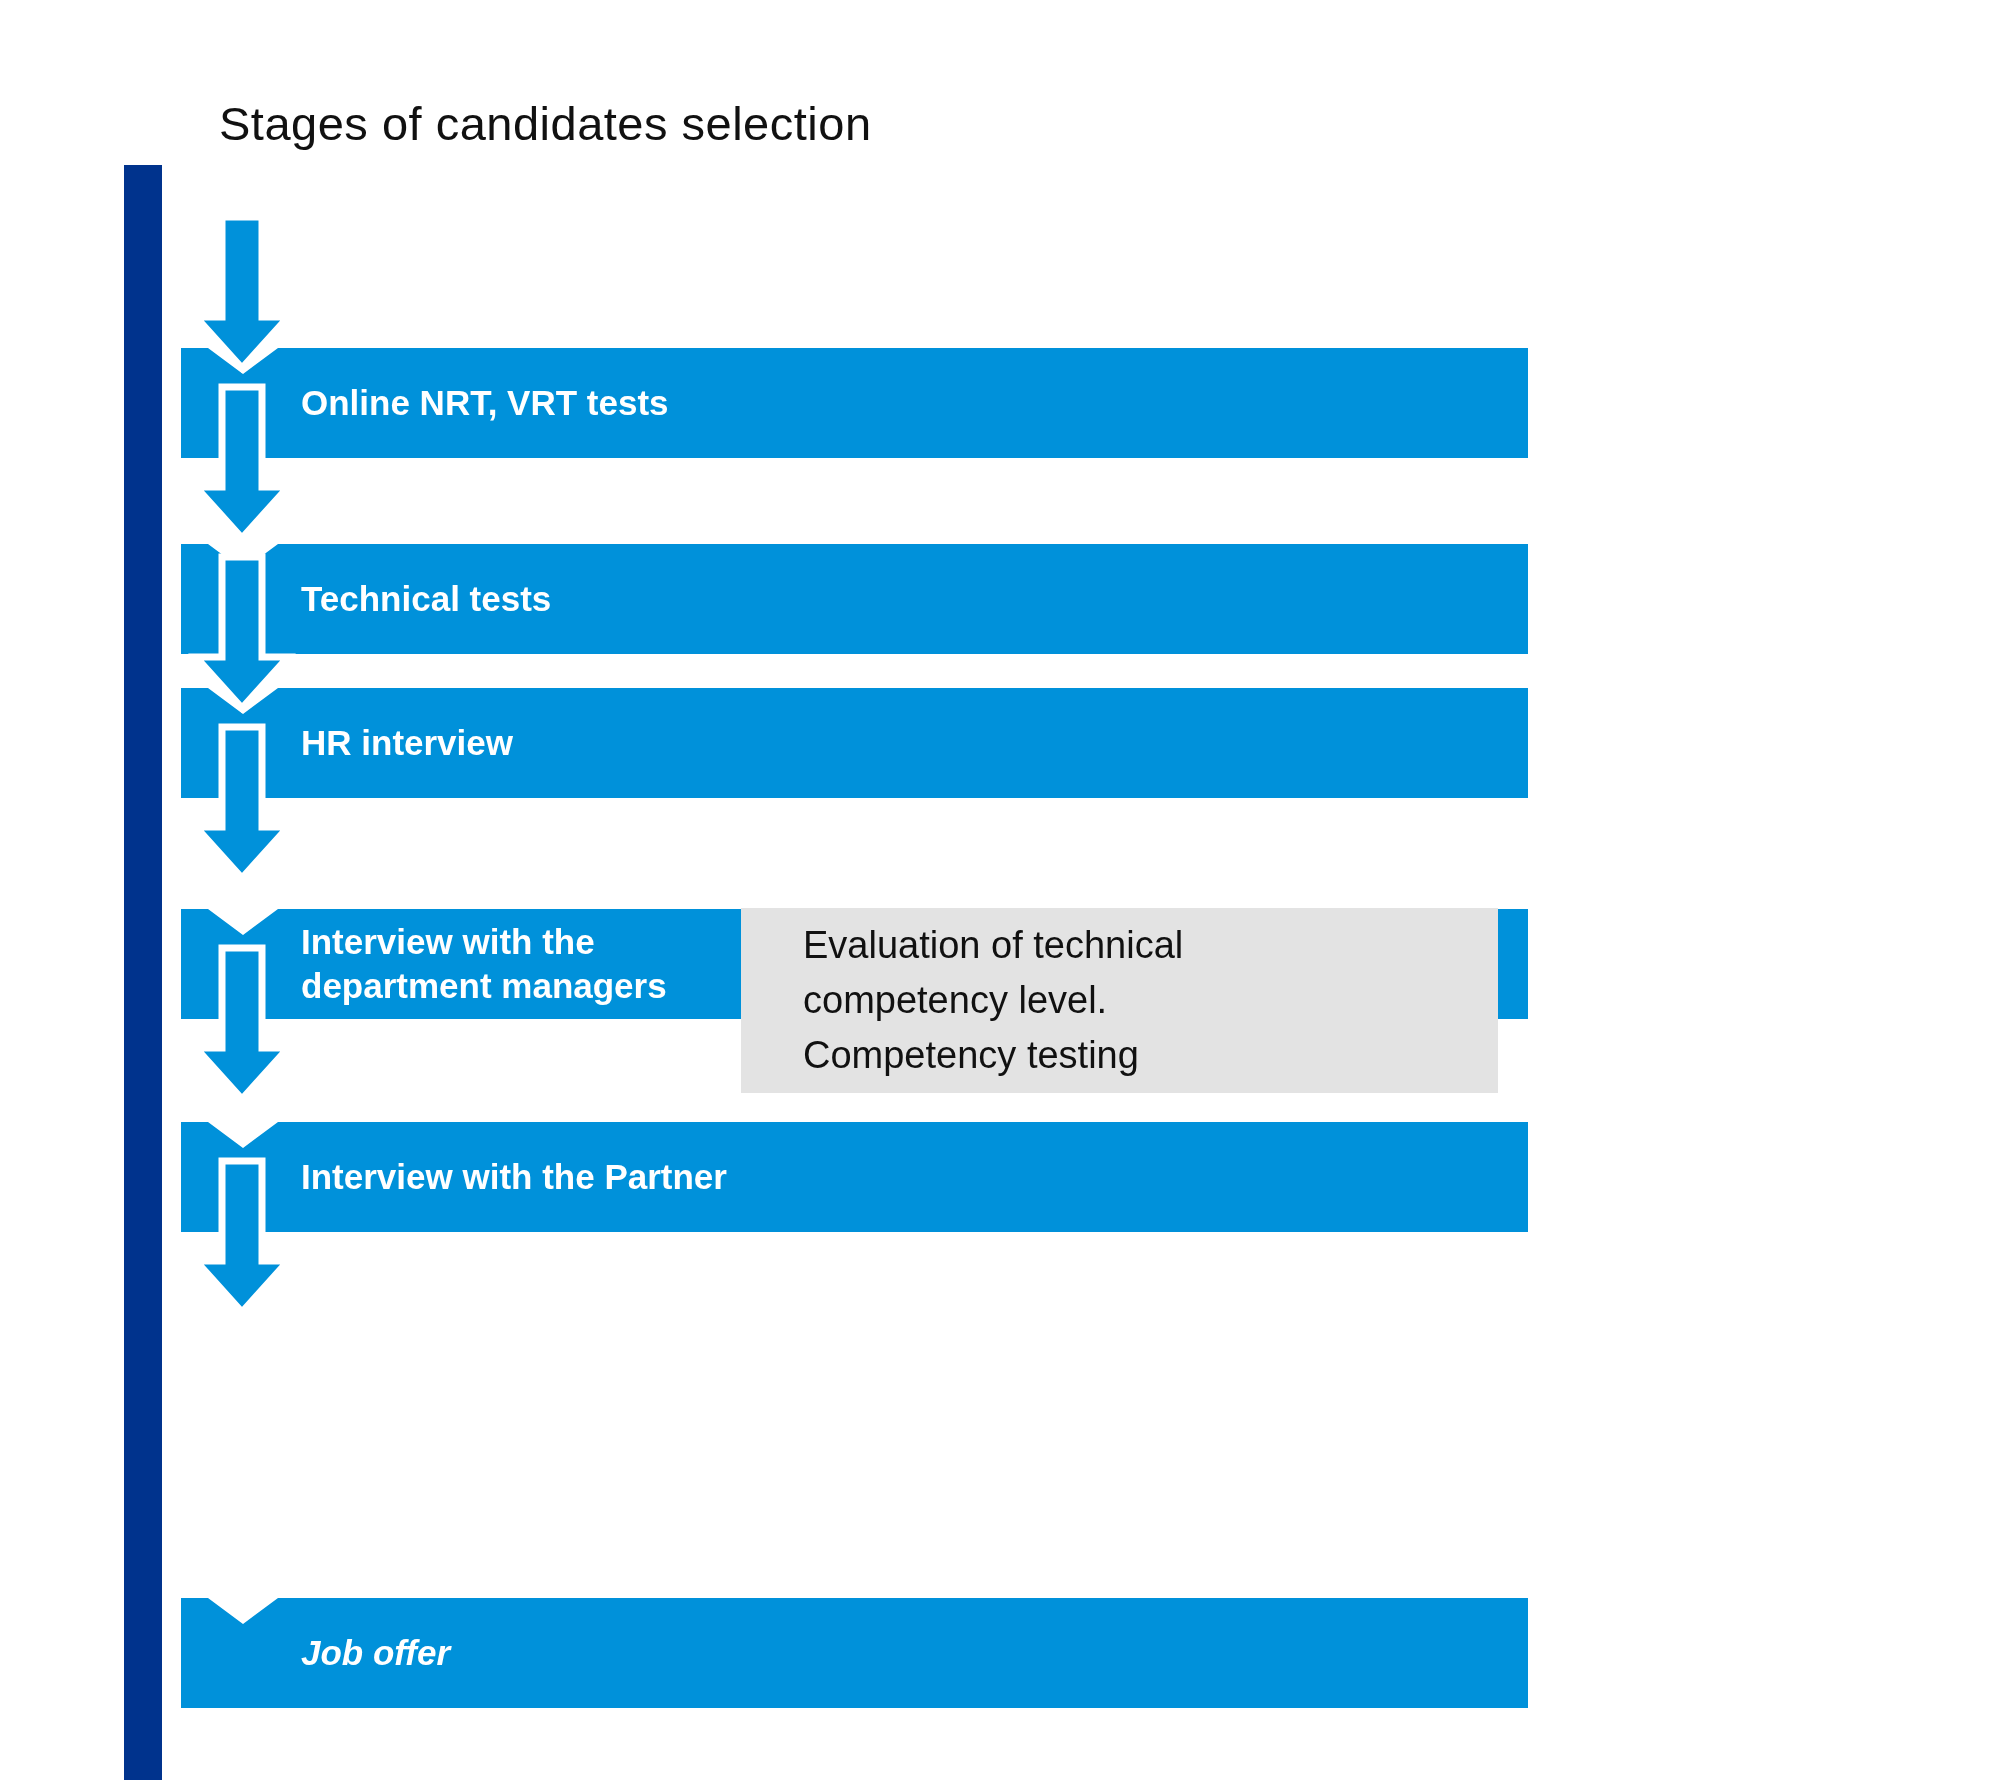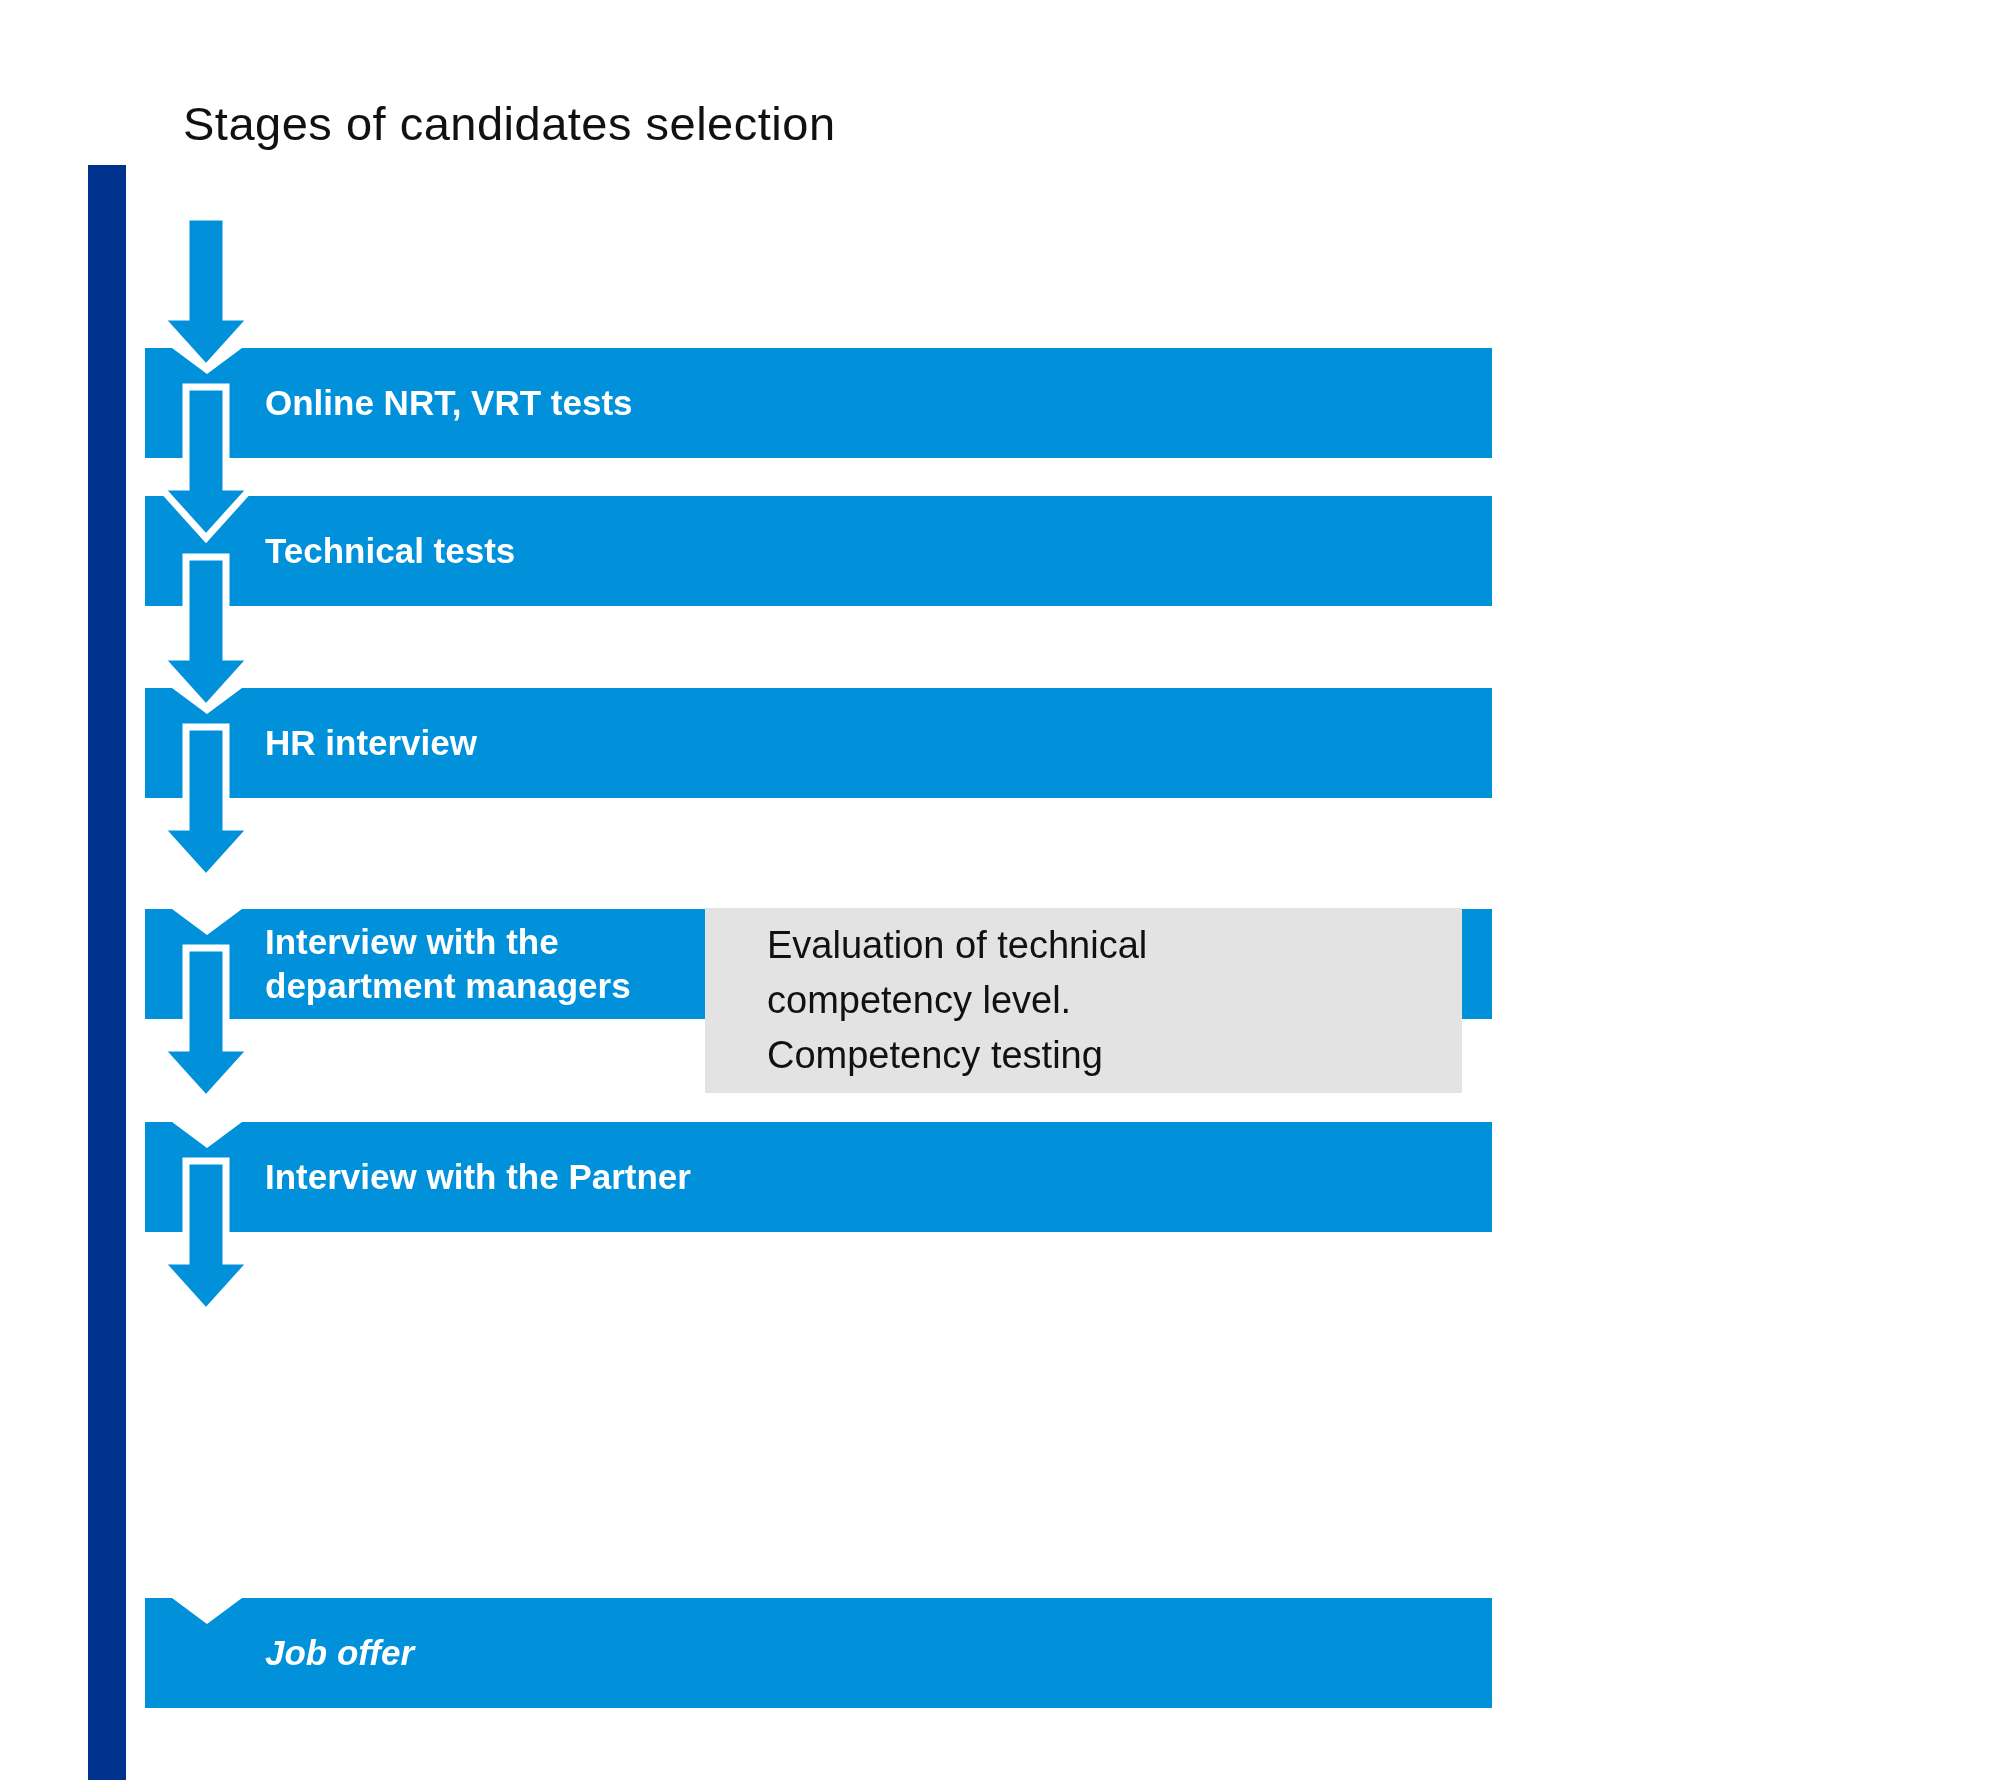--- a/index.html
+++ b/index.html
@@ -10,20 +10,21 @@
   body {
     width: 1999px;
     height: 1780px;
     position: relative;
     overflow: hidden;
     font-family: "Liberation Sans", sans-serif;
   }
   .slide {
     position: absolute;
     inset: 0;
+    margin-left: 36px;
   }
   .page-title {
     position: absolute;
     left: 183px;
     top: 96px;
     margin: 0;
     font-size: 47px;
     font-weight: 400;
     color: var(--body-text, #111111);
     letter-spacing: 0.5px;
@@ -53,21 +54,21 @@
   }
   .stage-label {
     color: var(--stage-text, #ffffff);
     font-size: 35px;
     font-weight: 700;
     line-height: 1.25;
     white-space: pre-line;
   }
   .s0 { top: 178px; }
   .s1 { top: 348px; }
-  .s2 { top: 496px; text-align: right; }
+  .s2 { top: 544px; text-align: right; }
   .s3 { top: 688px; }
   .s4 { top: 909px; }
   .s5 { top: 1122px; }
   .s6 { top: 1598px; font-style: italic; }
 
   .arrow {
     position: absolute;
     left: 156px;
     width: 100px;
     height: 160px;

